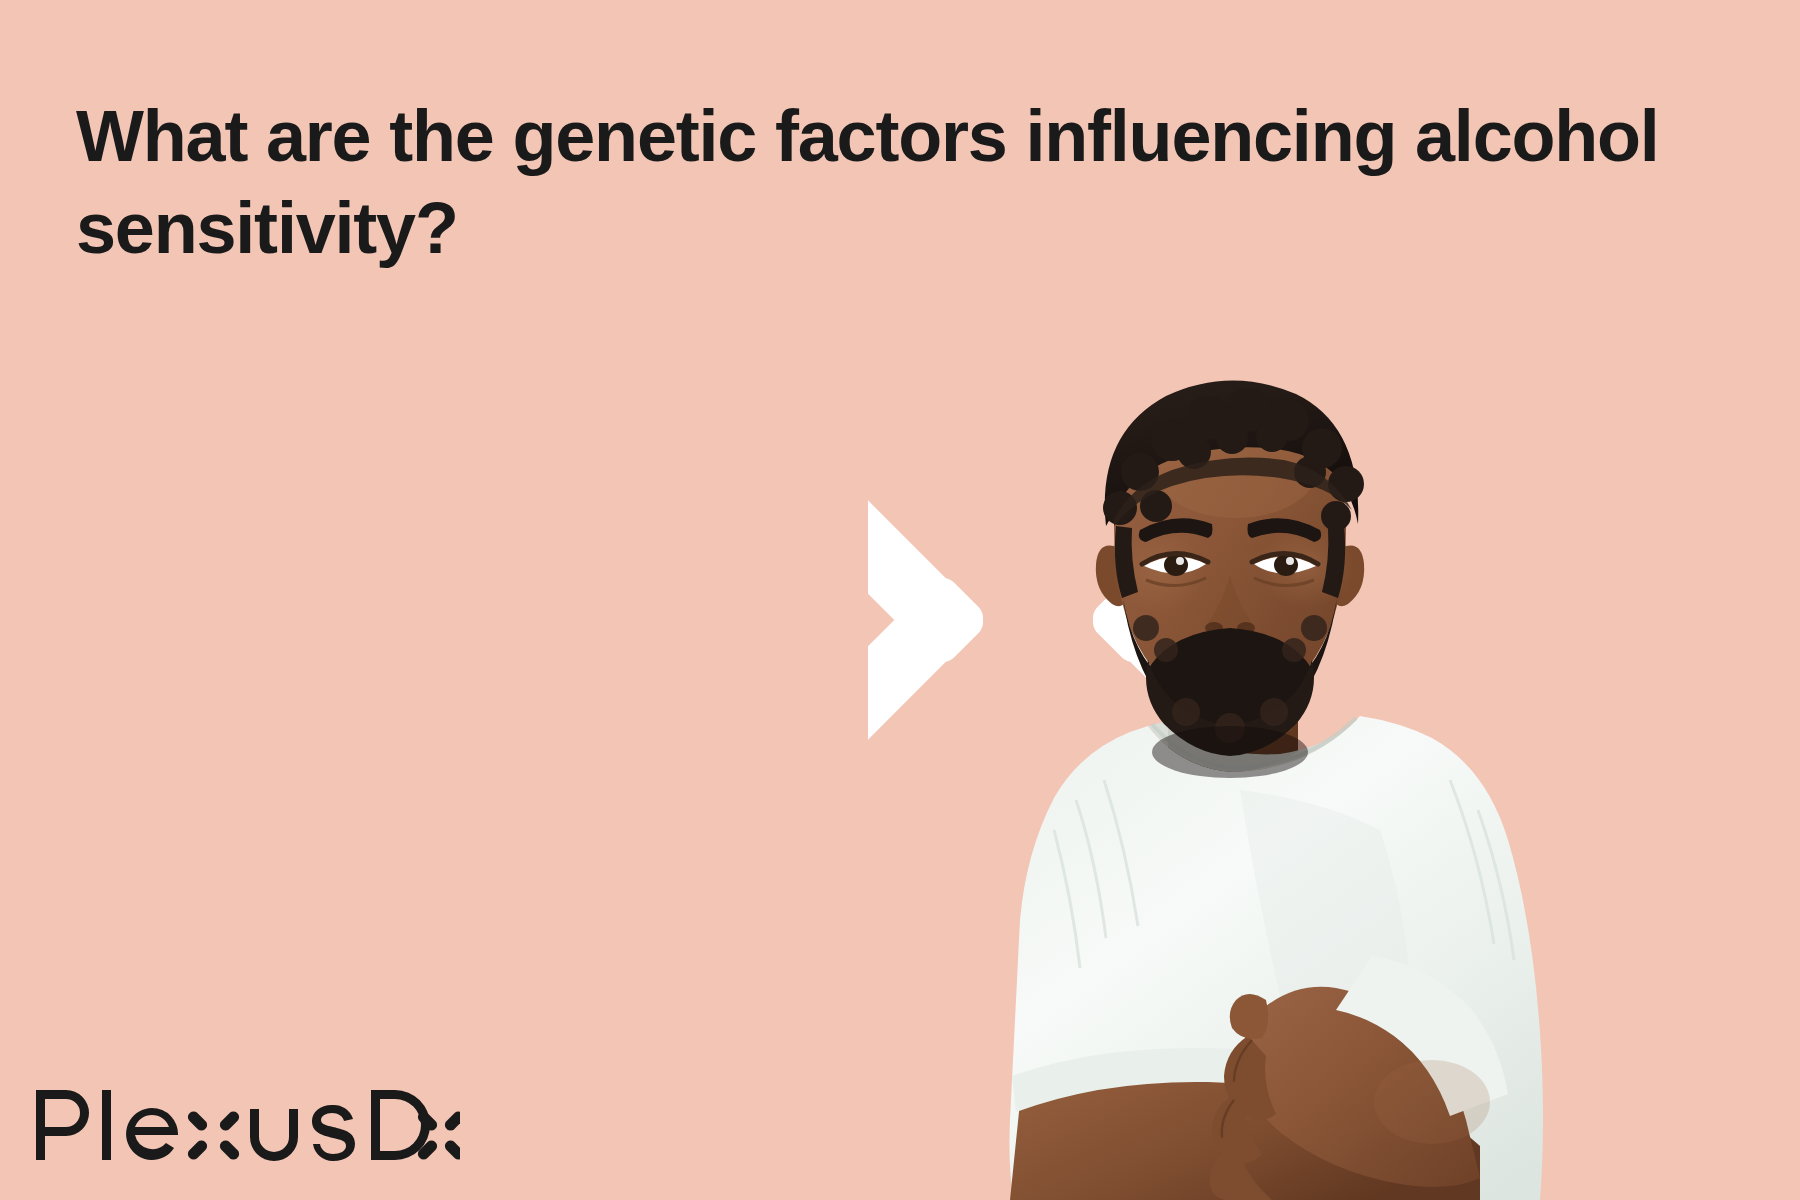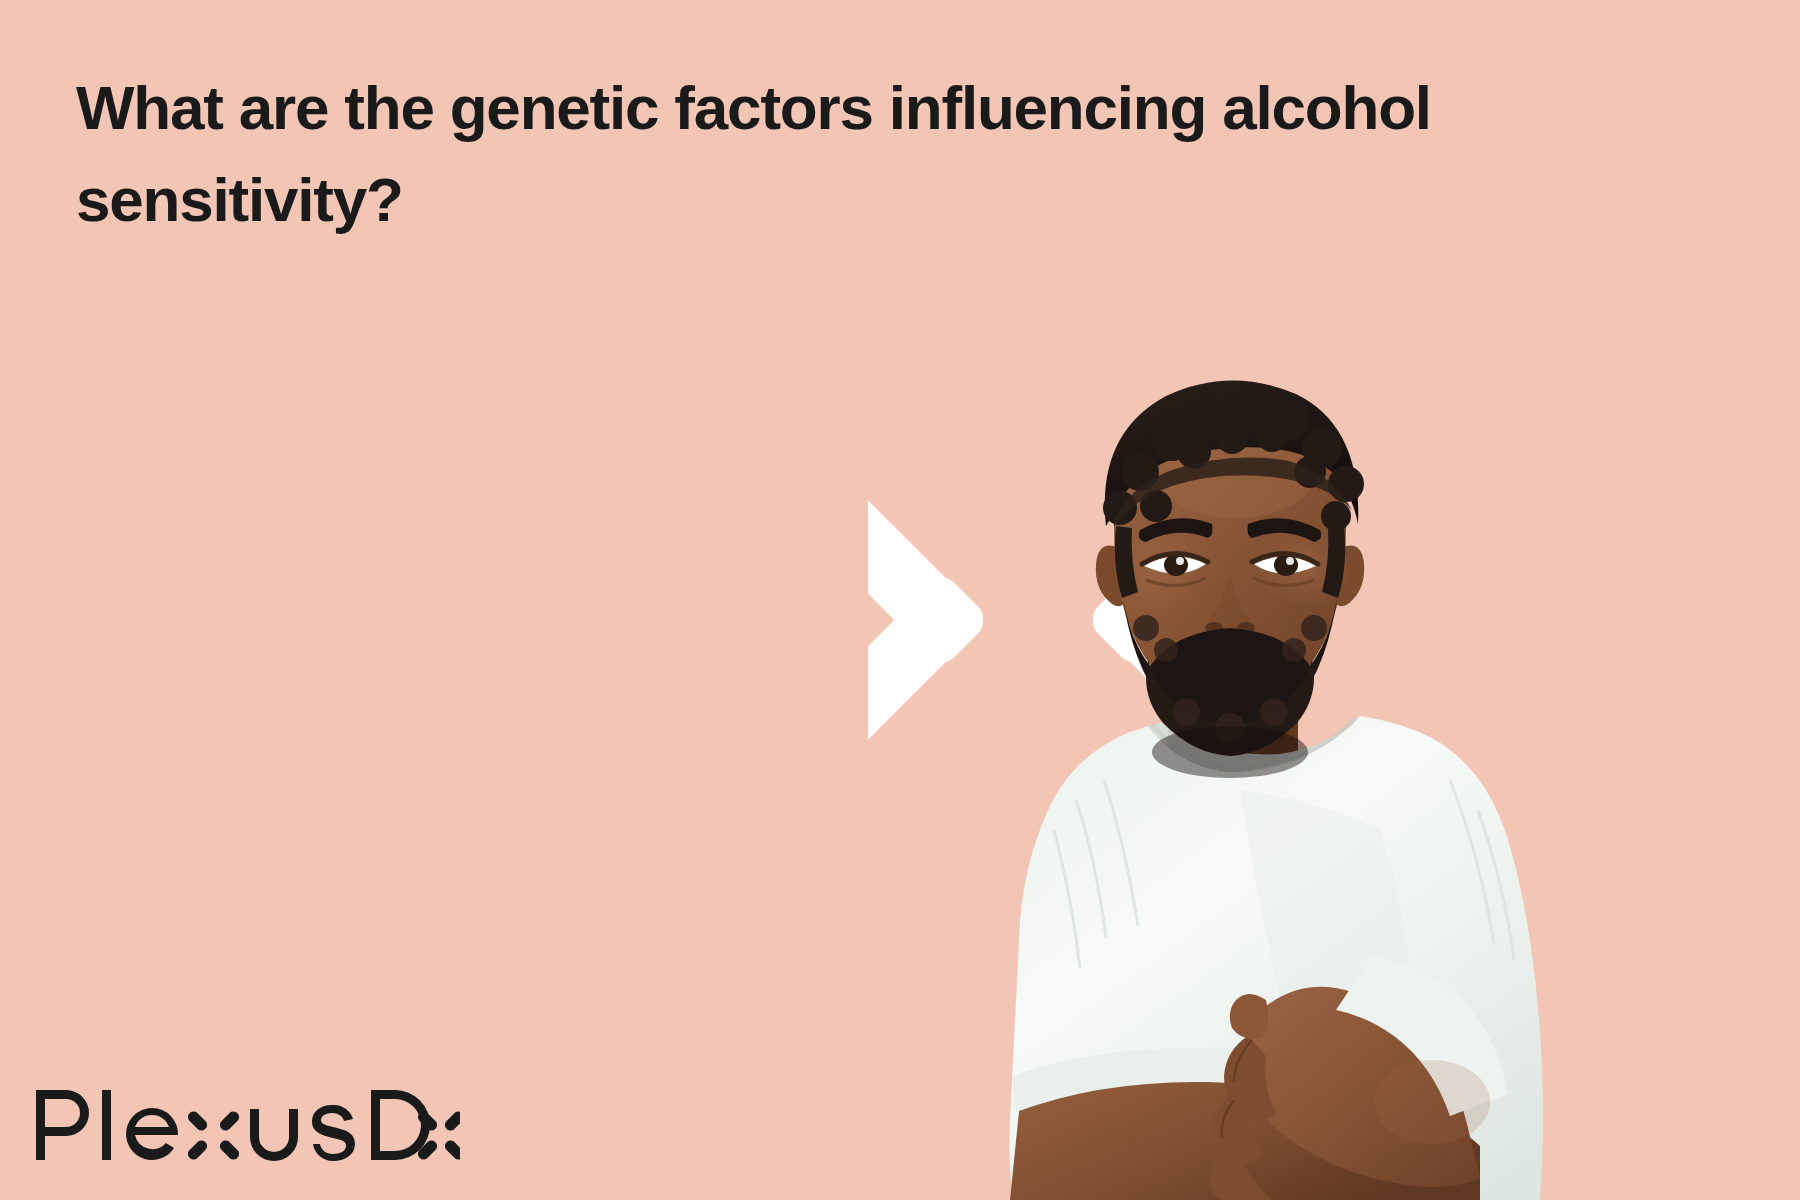--- a/index.html
+++ b/index.html
@@ -13,26 +13,26 @@
     height: 1200px;
     overflow: hidden;
     background: #f2c5b5;
     font-family: "Liberation Sans", sans-serif;
   }
 
   
   #headline {
     position: absolute;
     left: 76px;
-    top: 20px;
+    top: 42px;
     width: 1640px;
     color: #1a1a1a;
     font-family: "Liberation Sans", sans-serif;
     font-weight: 700;
-    font-size: 62px;
+    font-size: 72px;
     line-height: 92px;
     letter-spacing: -1.2px;
     white-space: pre-line;
     z-index: 40;
   }
 
   
   #watermark {
     position: absolute;
     left: 868px;

